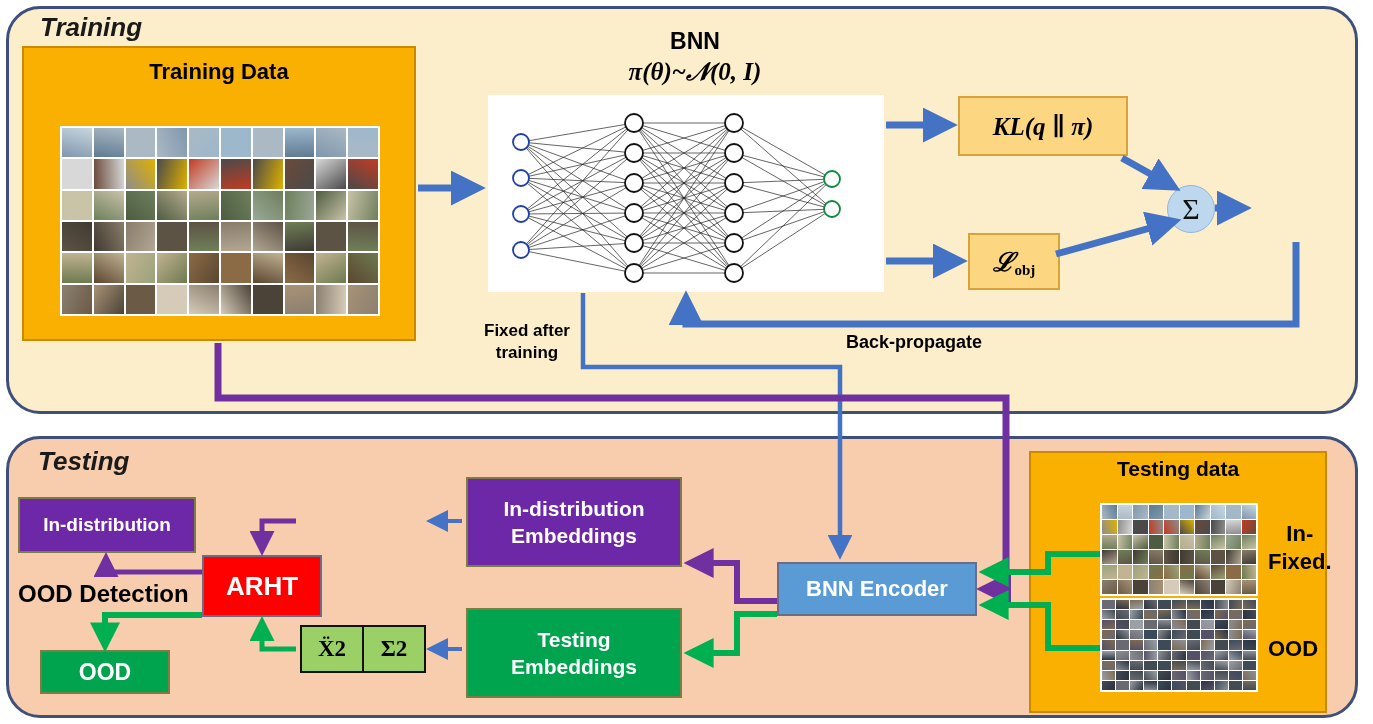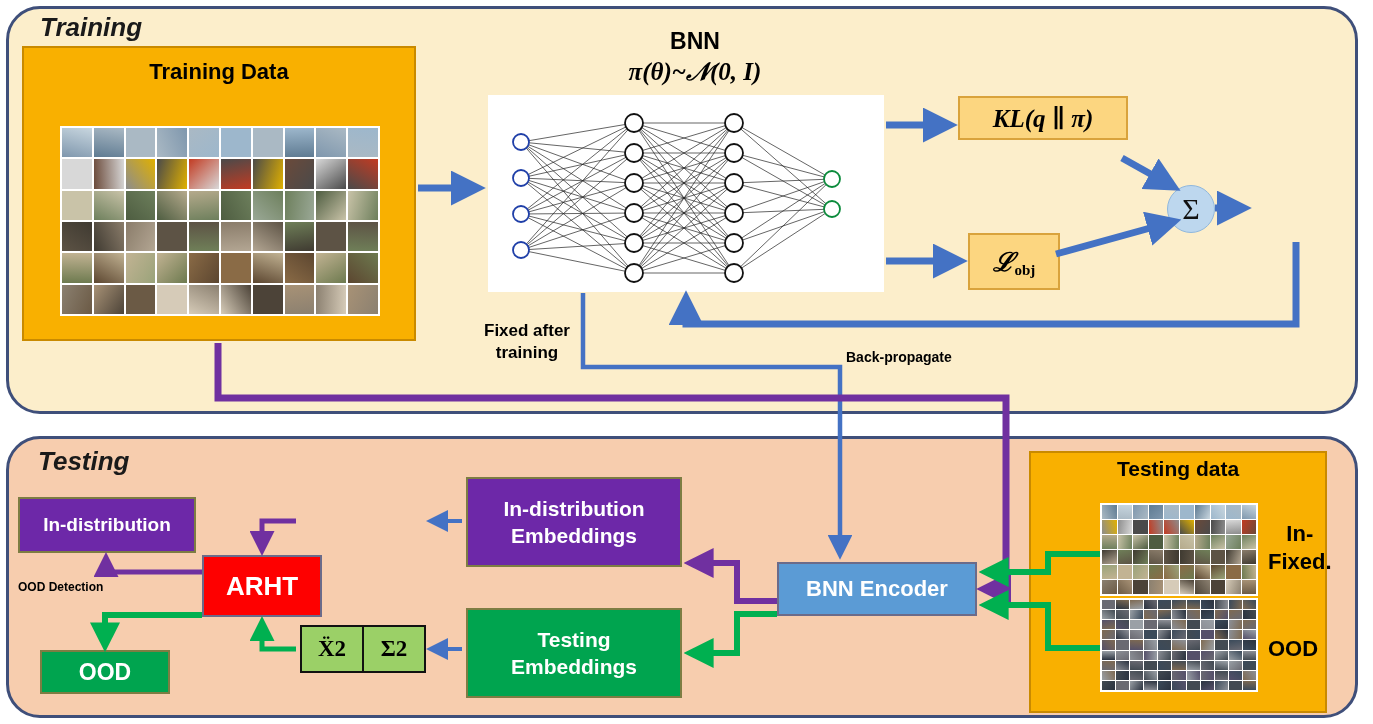--- a/index.html
+++ b/index.html
@@ -227,45 +227,45 @@
           <circle cx="246" cy="88" r="9" stroke="#111111" stroke-width="1.8" fill="#ffffff"></circle>
           <circle cx="246" cy="118" r="9" stroke="#111111" stroke-width="1.8" fill="#ffffff"></circle>
           <circle cx="246" cy="148" r="9" stroke="#111111" stroke-width="1.8" fill="#ffffff"></circle>
           <circle cx="246" cy="178" r="9" stroke="#111111" stroke-width="1.8" fill="#ffffff"></circle>
           <circle cx="344" cy="84" r="8" stroke="#0a8a3a" stroke-width="1.8" fill="#ffffff"></circle>
           <circle cx="344" cy="114" r="8" stroke="#0a8a3a" stroke-width="1.8" fill="#ffffff"></circle>
         </g>
     </svg>
   </div>
 
-  <div class="lightgold" id="kl-box" style="left:958px;top:96px;width:170px;height:44px;">
+  <div class="lightgold" id="kl-box" style="left:958px;top:96px;width:170px;height:60px;">
     <span class="math" style="font-size:25px;">KL(q ∥ π)</span>
   </div>
 
   <div class="lightgold" id="lobj-box" style="left:968px;top:233px;width:92px;height:57px;">
     <span><span class="math" style="font-size:26px;">ℒ</span><sub style="font-size:15px;font-weight:bold;font-family:'Liberation Serif',serif;">obj</sub></span>
   </div>
 
   <div class="sigma" id="sigma-node" style="left:1167px;top:185px;width:46px;height:46px;">Σ</div>
 
 
   <div class="label" style="left:477px;top:320px;width:100px;text-align:center;font-size:17px;line-height:22px;">
     <div>Fixed after</div>
     <div>training</div>
   </div>
 
-  <div class="label" style="left:846px;top:349px;font-size:14px;text-align:right;">Back-propagate</div>
+  <div class="label" style="left:846px;top:332px;font-size:18px;text-align:right;">Back-propagate</div>
 
   <div class="panel" id="testing-panel"></div>
 
   <div class="panel-title" style="left:38px;top:446px;">Testing</div>
 
   <div class="procbox purplebox" style="left:18px;top:497px;width:178px;height:56px;font-size:19px;">In-distribution</div>
 
-  <div class="label" style="left:18px;top:580px;font-size:12px;">OOD Detection</div>
+  <div class="label" style="left:18px;top:580px;font-size:24px;">OOD Detection</div>
 
   <div class="procbox greenbox" style="left:40px;top:650px;width:130px;height:44px;font-size:23px;">OOD</div>
 
   <div class="procbox redbox" style="left:202px;top:555px;width:120px;height:62px;font-size:26px;">ARHT</div>
 
 
   <div class="statbox lgreen" style="left:300px;top:625px;width:126px;height:48px;">
     <span>Ẍ2</span>
     <span>Σ2</span>
   </div>

